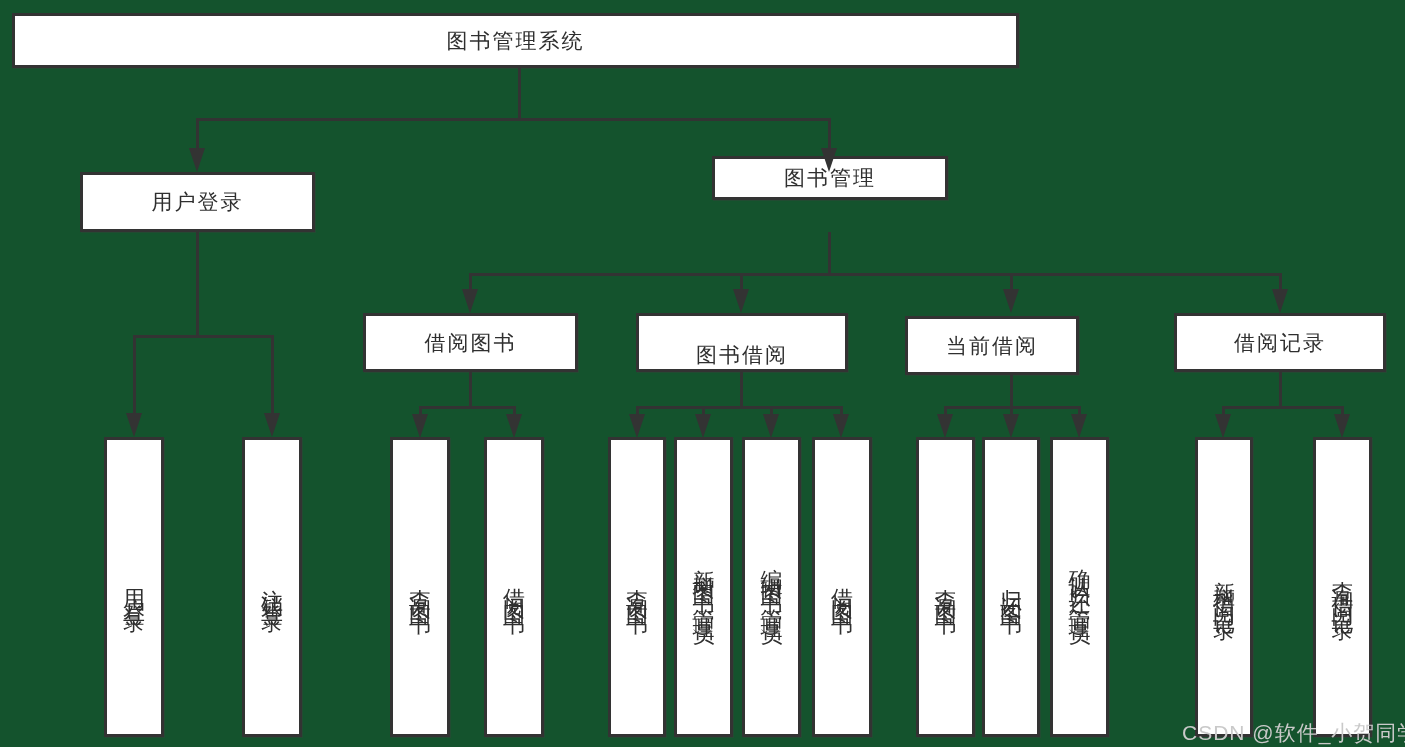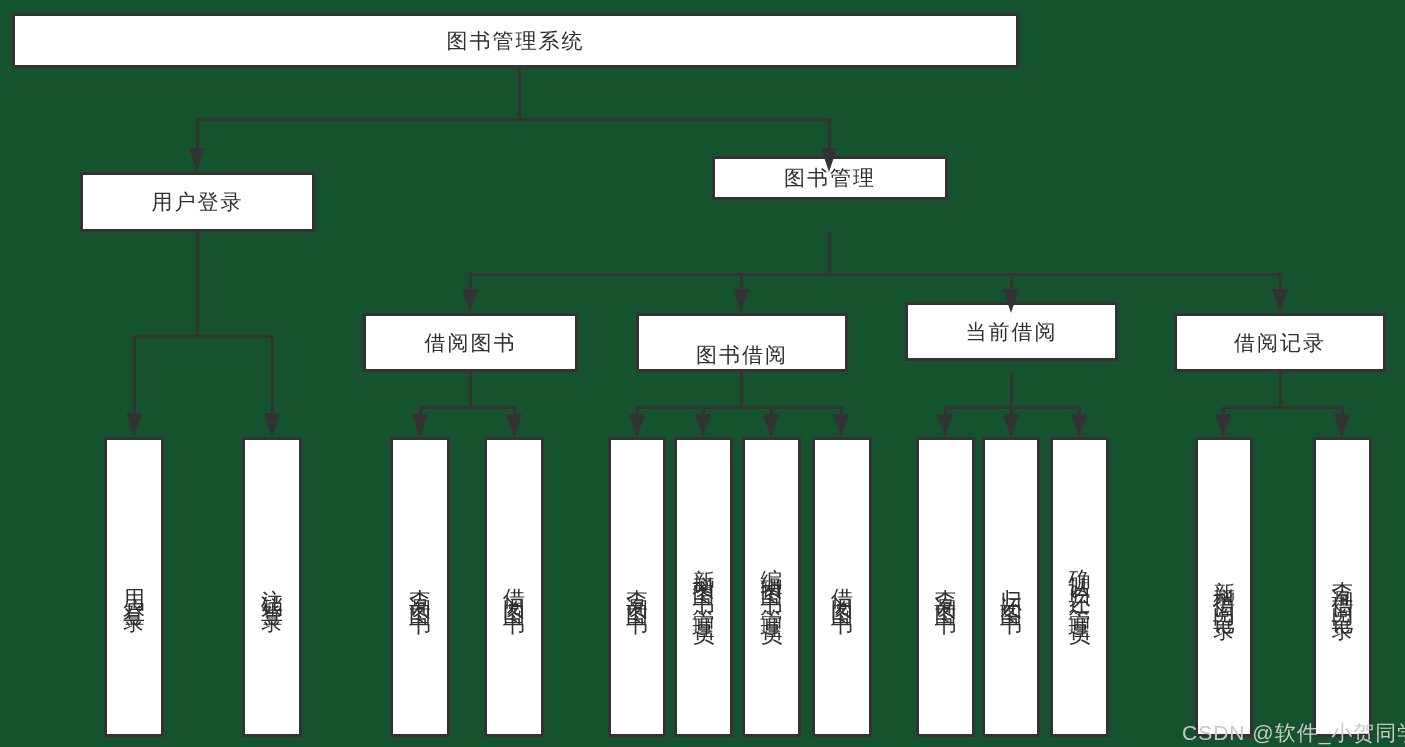--- a/index.html
+++ b/index.html
@@ -67,21 +67,21 @@
   </div>
 
   <div class="hbox" style="left:363px;top:313px;width:215px;height:59px;">
     <span>借阅图书</span>
   </div>
 
   <div class="hbox" style="left:636px;top:313px;width:212px;height:59px;align-items:flex-end;">
     <span>图书借阅</span>
   </div>
 
-  <div class="hbox" style="left:905px;top:302px;width:213px;height:59px;">
+  <div class="hbox" style="left:905px;top:316px;width:174px;height:59px;">
     <span>当前借阅</span>
   </div>
 
   <div class="hbox" style="left:1174px;top:313px;width:212px;height:59px;">
     <span>借阅记录</span>
   </div>
 
   <div class="leaf" style="left:104px;width:60px;">
     <span>用户登录</span>
   </div>

